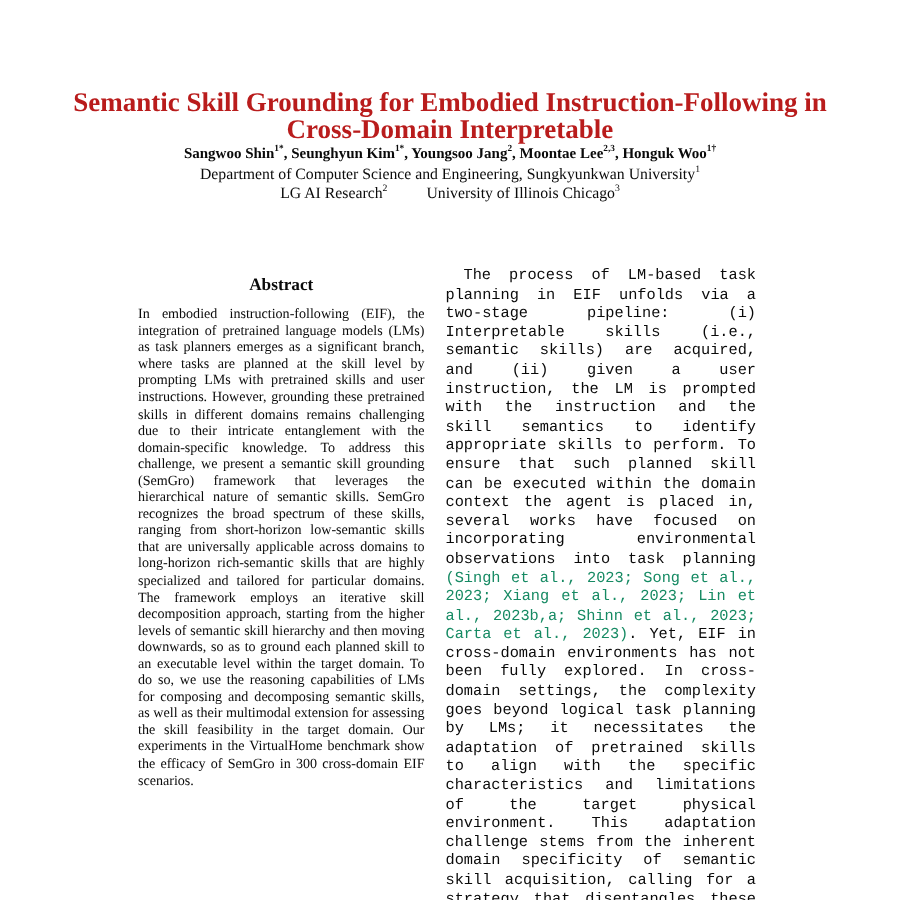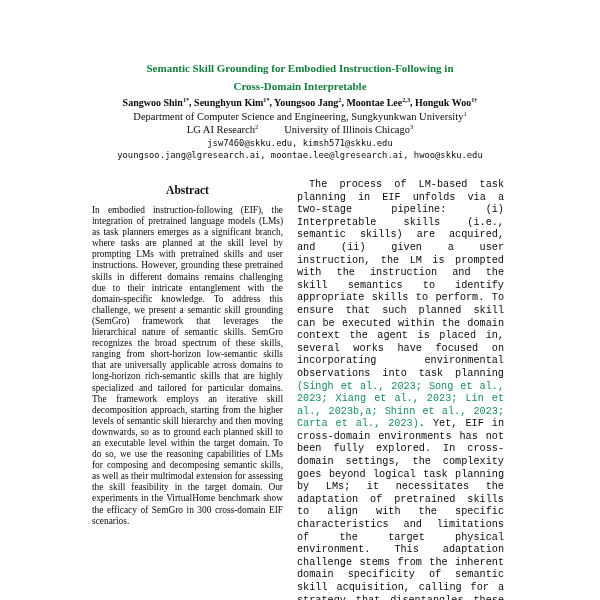--- a/index.html
+++ b/index.html
@@ -7,24 +7,24 @@
     position: relative;
     width: 600px;
     height: 600px;
     background: #ffffff;
     overflow: hidden;
     font-family: "Liberation Serif", serif;
     color: #0a0a0a;
   }
   .header { text-align: center; padding-top: 59px; }
   .title {
-    font-size: 11px;
+    font-size: 18px;
     font-weight: bold;
     line-height: 18px;
-    color: #15803d;
+    color: #b91c1c;
   }
   .authors {
     margin-top: 1px;
     font-size: 10px;
     font-weight: bold;
     line-height: 14px;
   }
   .affil { font-size: 10.5px; line-height: 13px; }
   .affil-gap { display: inline-block; width: 26px; }
   .emails {
@@ -70,24 +70,20 @@
       <div>Semantic Skill Grounding for Embodied Instruction-Following in</div>
       <div>Cross-Domain Interpretable</div>
     </div>
 
     <div class="authors"><span>Sangwoo Shin</span><sup>1*</sup><span>, Seunghyun Kim</span><sup>1*</sup><span>, Youngsoo Jang</span><sup>2</sup><span>, Moontae Lee</span><sup>2,3</sup><span>, Honguk Woo</span><sup>1†</sup></div>
 
     <div class="affil"><span>Department of Computer Science and Engineering, Sungkyunkwan University</span><sup>1</sup></div>
 
     <div class="affil"><span>LG AI Research</span><sup>2</sup><span class="affil-gap"></span><span>University of Illinois Chicago</span><sup>3</sup></div>
 
-    <div class="emails">
-      <div>jsw7460@skku.edu, kimsh571@skku.edu</div>
-      <div>youngsoo.jang@lgresearch.ai, moontae.lee@lgresearch.ai, hwoo@skku.edu</div>
-    </div>
   </div>
 
   <div class="columns">
 
     <div class="col">
       <div class="abstract-heading">Abstract</div>
       <div class="abstract-body">In embodied instruction-following (EIF), the integration of pretrained language models (LMs) as task planners emerges as a significant branch, where tasks are planned at the skill level by prompting LMs with pretrained skills and user instructions. However, grounding these pretrained skills in different domains remains challenging due to their intricate entanglement with the domain-specific knowledge. To address this challenge, we present a semantic skill grounding (SemGro) framework that leverages the hierarchical nature of semantic skills. SemGro recognizes the broad spectrum of these skills, ranging from short-horizon low-semantic skills that are universally applicable across domains to long-horizon rich-semantic skills that are highly specialized and tailored for particular domains. The framework employs an iterative skill decomposition approach, starting from the higher levels of semantic skill hierarchy and then moving downwards, so as to ground each planned skill to an executable level within the target domain. To do so, we use the reasoning capabilities of LMs for composing and decomposing semantic skills, as well as their multimodal extension for assessing the skill feasibility in the target domain. Our experiments in the VirtualHome benchmark show the efficacy of SemGro in 300 cross-domain EIF scenarios.</div>
     </div>
 
     <div class="col body-text">

